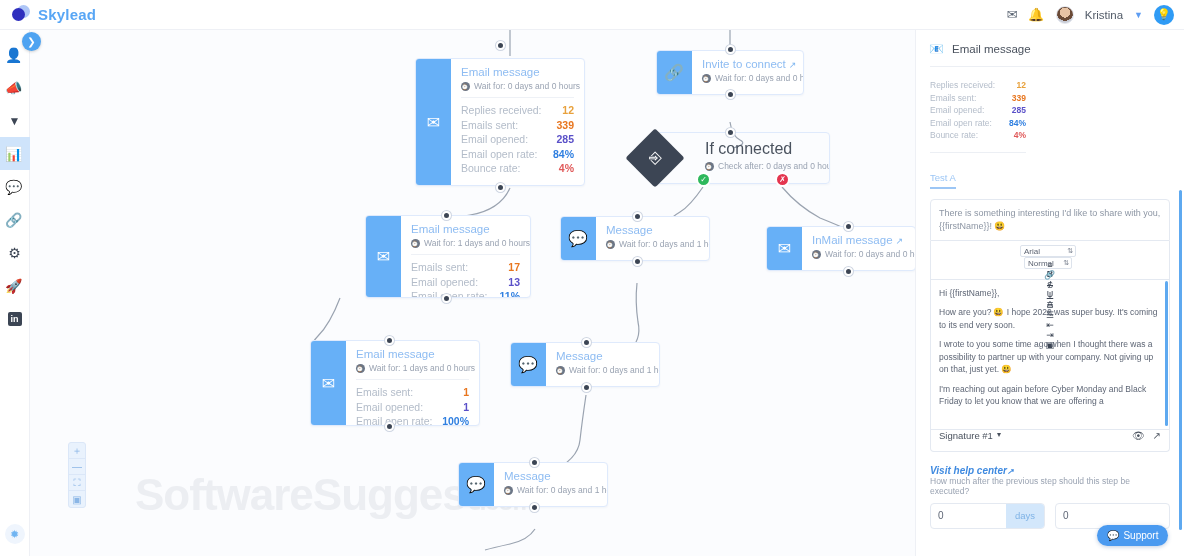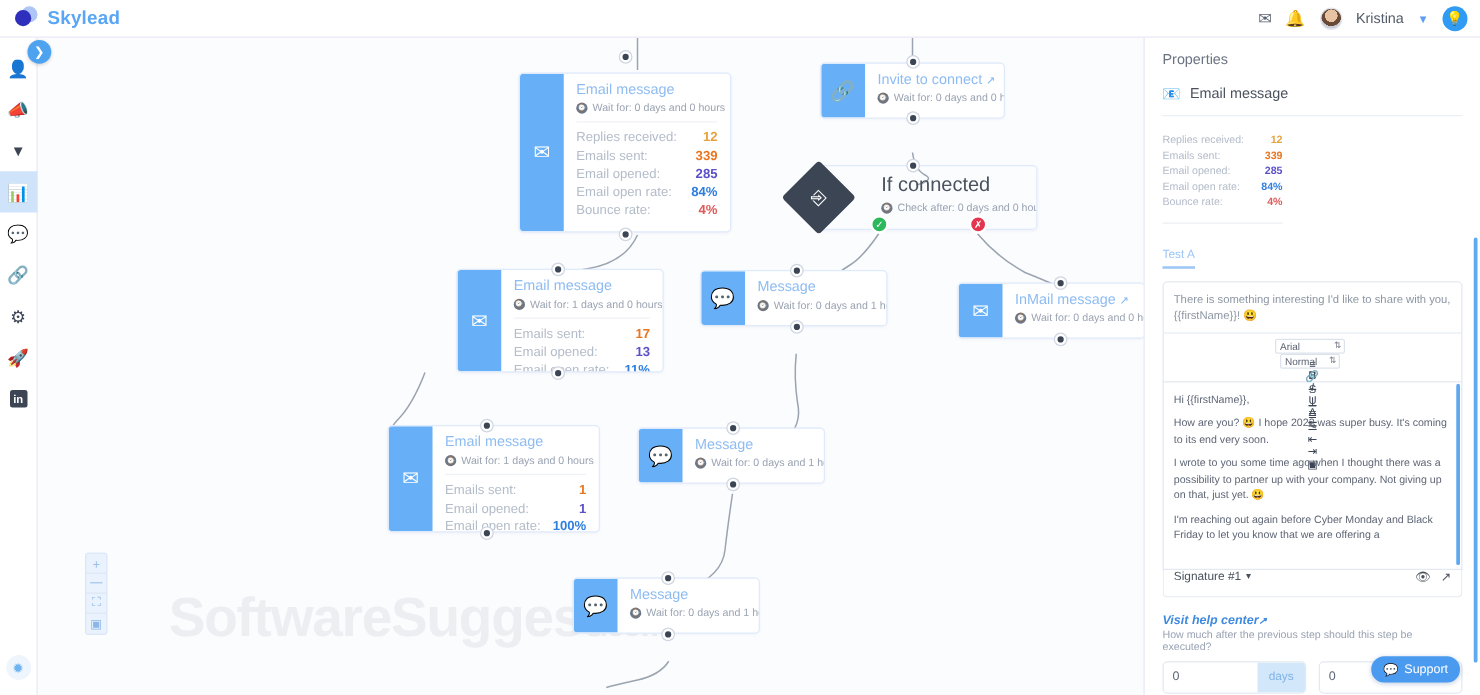--- a/index.html
+++ b/index.html
@@ -1,21 +1,21 @@
 <!DOCTYPE html>
 <html><head>
 <meta charset="utf-8">
 <style>
   * { box-sizing: border-box; margin: 0; padding: 0; }
   html, body {
     width: 1184px; height: 556px;
     font-family: "Liberation Sans", sans-serif;
     background: #ffffff; overflow: hidden;
   }
-  #app { position: relative; width: 1184px; height: 556px; background:#f0abfc; }
+  #app { position: relative; width: 1184px; height: 556px; background:#14b8a6; }
 
   
   .header {
     position:absolute; left:0; top:0; width:1184px; height:30px;
     background:#ffffff; border-bottom:1px solid #eef0f5;
     display:flex; align-items:center; z-index:40;
   }
   .brand { display:flex; align-items:center; gap:7px; padding-left:12px; }
   .brand-logo { position:relative; width:19px; height:19px; }
   .brand-logo .c1 { position:absolute; left:5px; top:0px; width:13px; height:13px; border-radius:50%; background:#aec6f7; }
@@ -461,21 +461,20 @@
 
     <div class="zoomctl">
       <div>＋</div>
       <div>—</div>
       <div>⛶</div>
       <div>▣</div>
     </div>
   </div>
 
   <div class="props">
-    <div class="props-title">Properties</div>
 
     <div class="props-step">
       <div class="props-step-ico">📧</div>
       <div class="props-step-name">Email message</div>
     </div>
 
     <div class="props-stats">
       <div class="stat-row">
           <span class="stat-label">Replies received:</span>
           <span class="stat-val v-orange">12</span>

